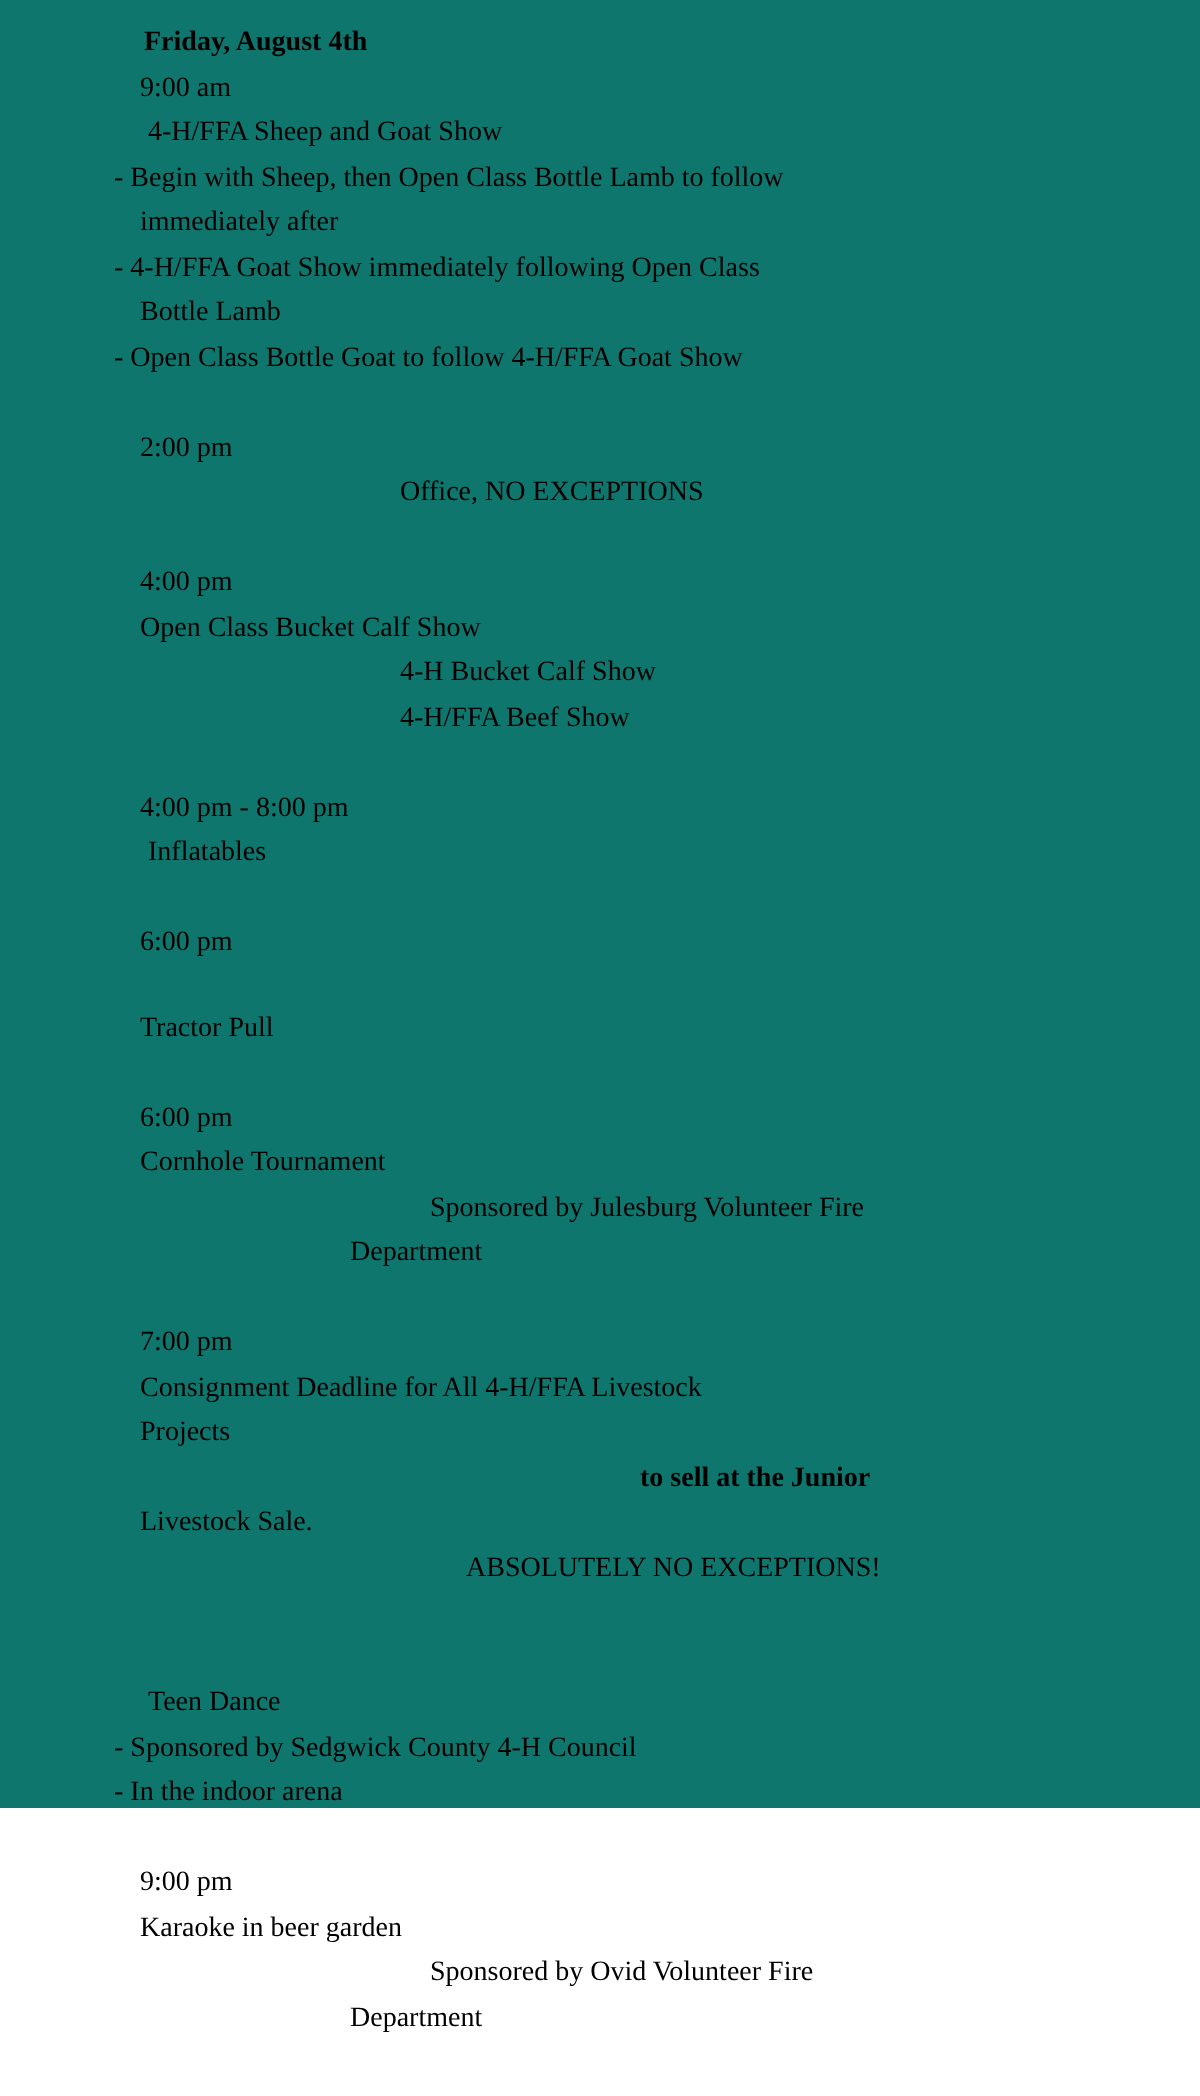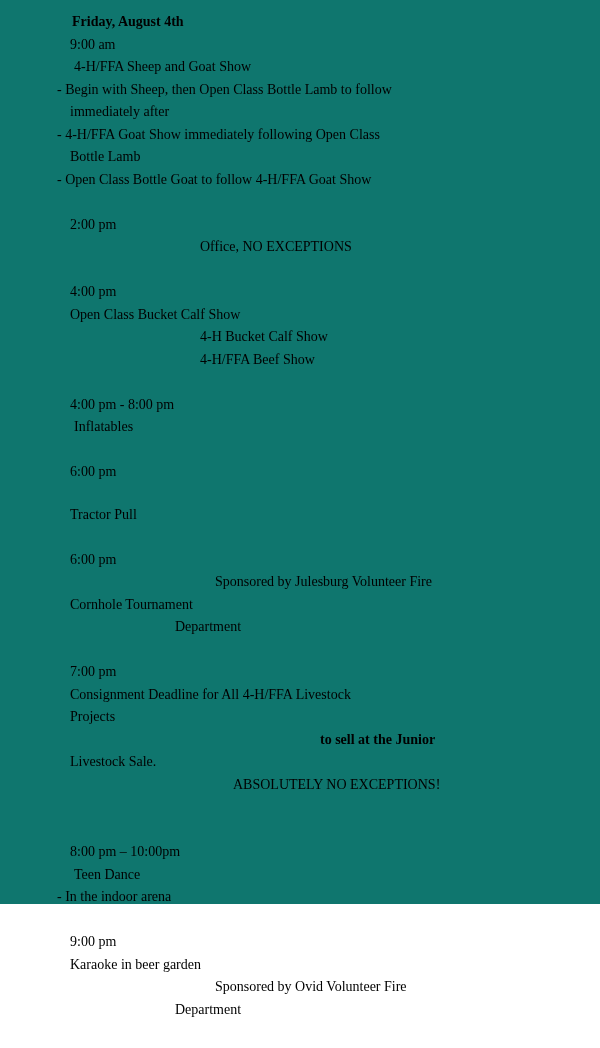--- a/index.html
+++ b/index.html
@@ -55,34 +55,34 @@
       <div class="line" style="padding-left: 143px;">4-H Bucket Calf Show</div>
       <div class="line" style="padding-left: 143px;">4-H/FFA Beef Show</div>
       <div class="line" style="padding-left: 0px;"></div>
       <div class="line" style="padding-left: 13px;">4:00 pm - 8:00 pm</div>
       <div class="line" style="padding-left: 17px;">Inflatables</div>
       <div class="line" style="padding-left: 0px;"></div>
       <div class="line" style="padding-left: 13px;">6:00 pm</div>
       <div class="line" style="padding-left: 13px; margin-top: 20px;">Tractor Pull</div>
       <div class="line" style="padding-left: 0px;"></div>
       <div class="line" style="padding-left: 13px;">6:00 pm</div>
+      <div class="line" style="padding-left: 13px;">Cornhole Tournament</div>
       <div class="line" style="padding-left: 158px;">Sponsored by Julesburg Volunteer Fire</div>
-      <div class="line" style="padding-left: 13px;">Cornhole Tournament</div>
       <div class="line" style="padding-left: 118px;">Department</div>
       <div class="line" style="padding-left: 0px;"></div>
       <div class="line" style="padding-left: 13px;">7:00 pm</div>
       <div class="line" style="padding-left: 13px;">Consignment Deadline for All 4-H/FFA Livestock</div>
       <div class="line" style="padding-left: 13px;">Projects</div>
       <div class="line" style="padding-left: 263px; font-weight: bold;">to sell at the Junior</div>
       <div class="line" style="padding-left: 13px;">Livestock Sale.</div>
       <div class="line" style="padding-left: 176px;">ABSOLUTELY NO EXCEPTIONS!</div>
       <div class="line" style="padding-left: 0px;"></div>
       <div class="line" style="padding-left: 0px;"></div>
-      <div class="line" style="padding-left: 13px;">8:00 pm – 10:00pm</div>
       <div class="line" style="padding-left: 17px;">Teen Dance</div>
+      <div class="line" style="padding-left: 0px;">- Sponsored by Sedgwick County 4-H Council</div>
       <div class="line" style="padding-left: 0px;">- In the indoor arena</div>
       <div class="line" style="padding-left: 0px;"></div>
       <div class="line" style="padding-left: 13px;">9:00 pm</div>
       <div class="line" style="padding-left: 13px;">Karaoke in beer garden</div>
       <div class="line" style="padding-left: 158px;">Sponsored by Ovid Volunteer Fire</div>
       <div class="line" style="padding-left: 118px;">Department</div>
     </div>
 </div>
 
 </body></html>

